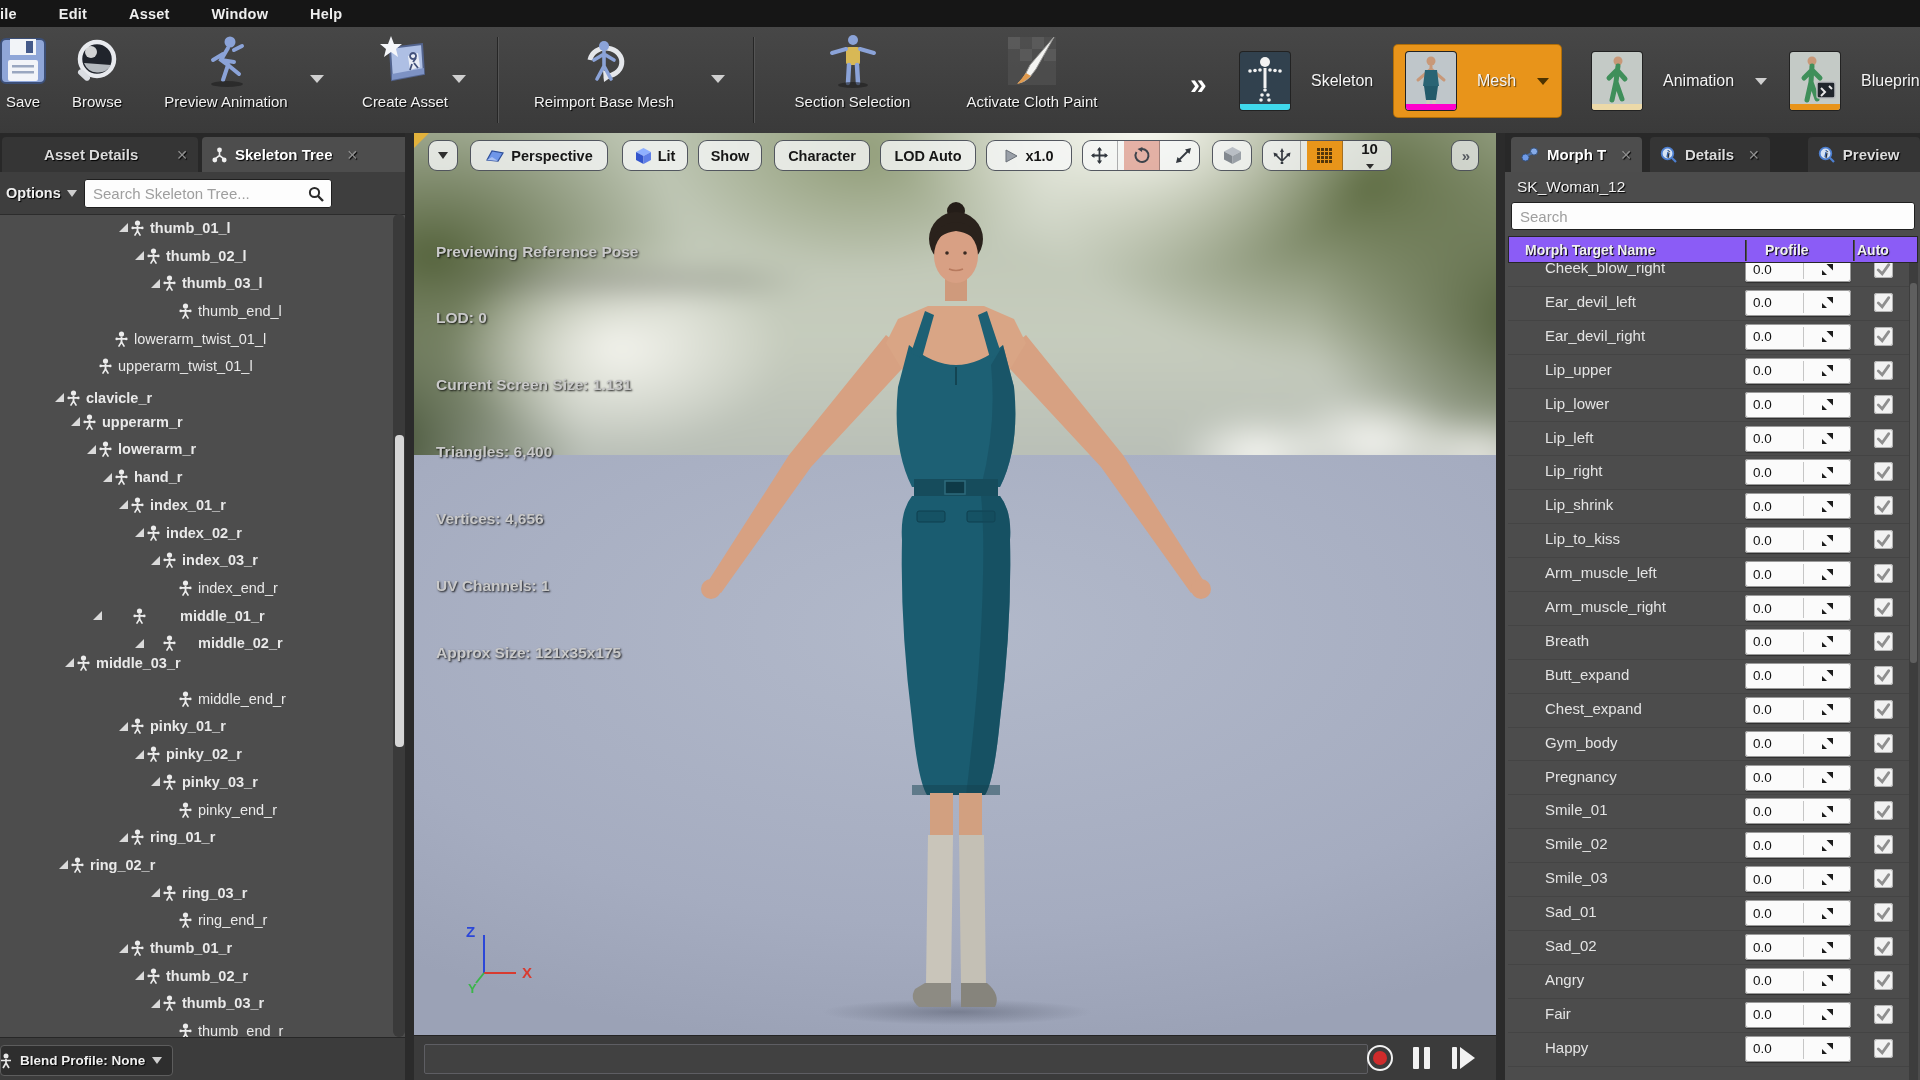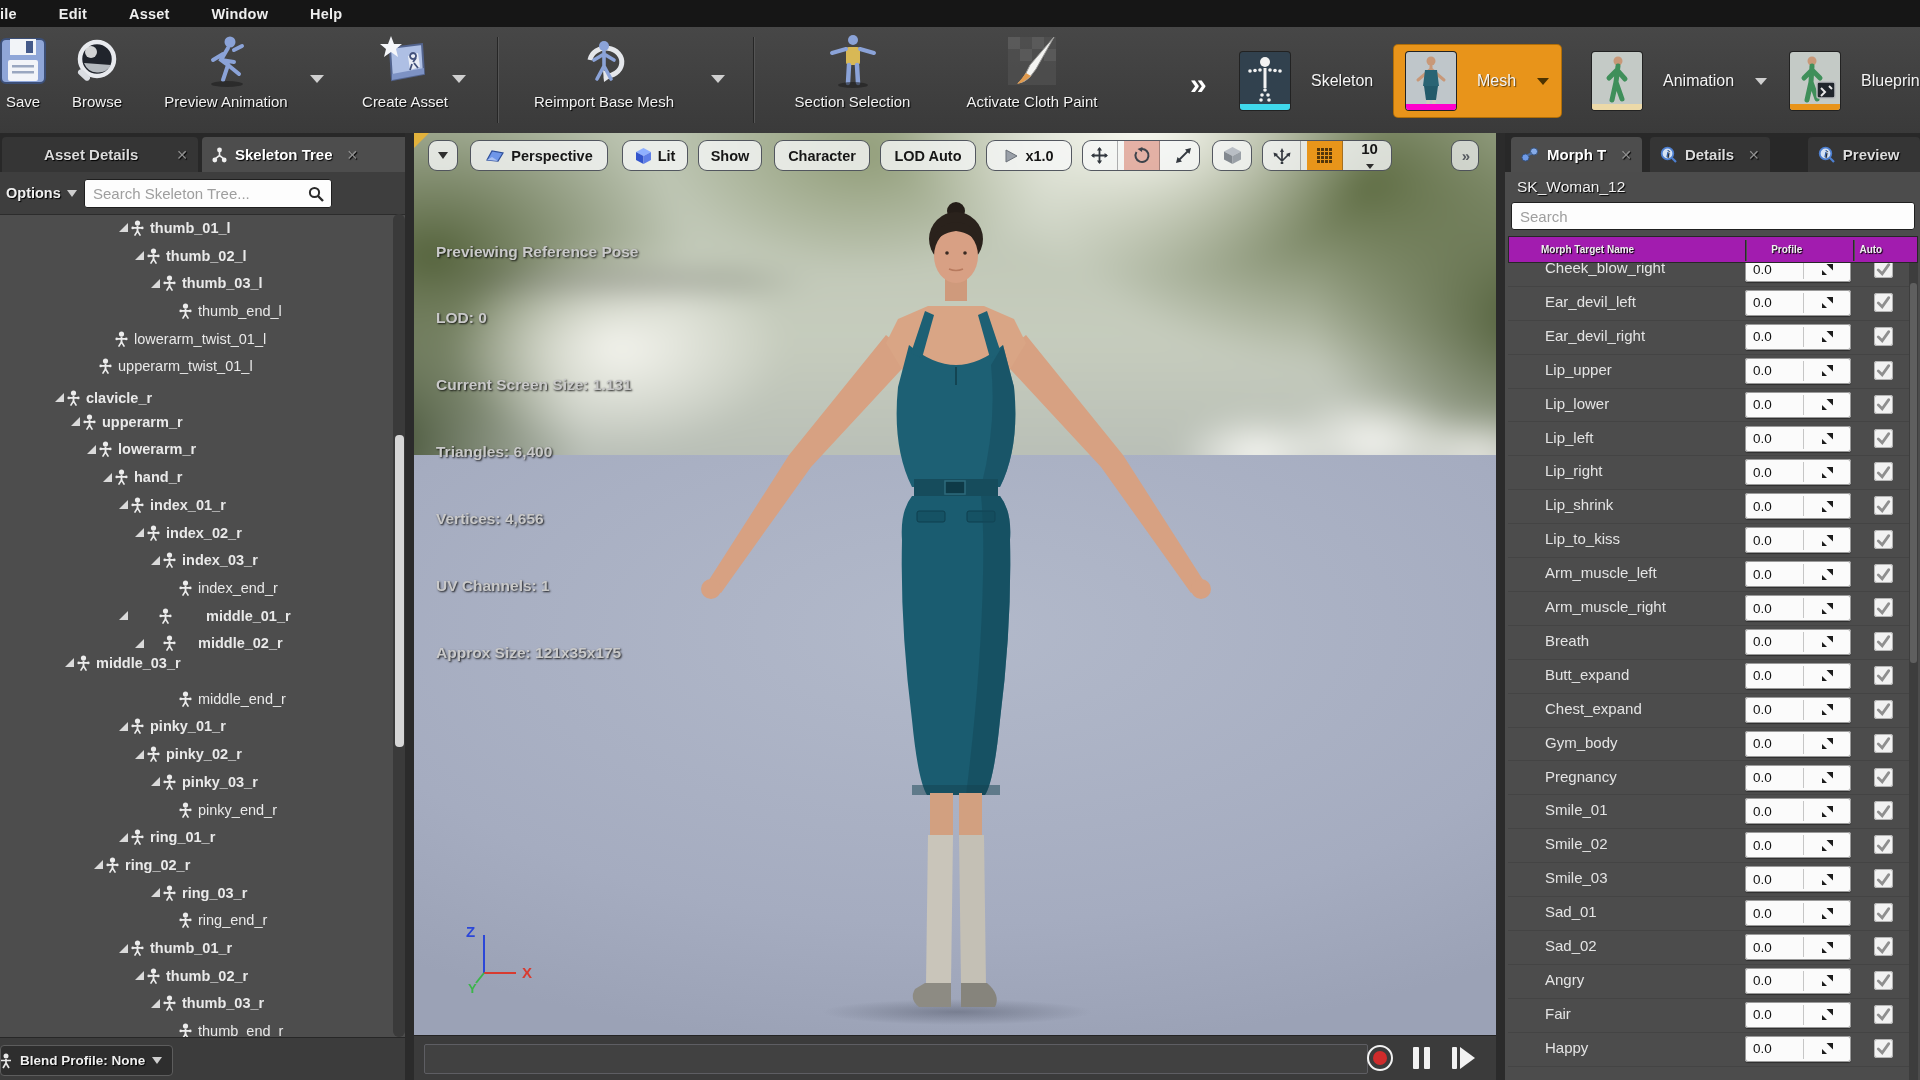--- a/index.html
+++ b/index.html
@@ -101,22 +101,22 @@
   .stepbtn{position:absolute;left:1038px;top:11px;width:26px;height:22px;display:flex;align-items:center;gap:3px;}
   .stepbtn .bar{width:5px;height:22px;background:#f2f2f2;border-radius:1px;}
   .stepbtn .tri{width:0;height:0;border-top:11px solid transparent;border-bottom:11px solid transparent;border-left:15px solid #f2f2f2;}
 
   
   .vsep{top:133px;width:9px;height:947px;background:#2b2b2b;}
 
   
   .right-panel{left:1505px;top:133px;width:415px;height:947px;background:#4c4c4c;overflow:hidden;}
   .rp-asset{position:absolute;left:12px;top:45px;font-size:15.5px;color:#f0f0f0;text-shadow:1px 1px 1px #000;}
-  .rp-header{position:absolute;left:3px;top:103px;width:410px;height:27px;background:#a21caf;border:1px solid #272727;
-             box-sizing:border-box;display:flex;align-items:center;font-size:10px;font-weight:bold;color:#f0f0f0;text-shadow:1px 1px 1px #000;padding-left:16px;}
+  .rp-header{position:absolute;left:3px;top:103px;width:410px;height:27px;background:#8b5cf6;border:1px solid #272727;
+             box-sizing:border-box;display:flex;align-items:center;font-size:14px;font-weight:bold;color:#f0f0f0;text-shadow:1px 1px 1px #000;}
   .rp-header .c1{padding-left:16px;width:240px;}
   .rp-header .c2{width:92px;}
   .rp-header .c3{width:60px;}
   .hdiv{position:absolute;top:3px;width:1px;height:21px;background:#2a2a2a;box-shadow:1px 0 0 #4f4f4f;}
   .morph-list{position:absolute;left:3px;top:130px;width:410px;height:817px;overflow:hidden;}
   .mrow{position:absolute;left:0;width:100%;height:33.9px;border-bottom:1px solid rgba(0,0,0,.10);}
   .mname{position:absolute;left:14px;top:7px;font-size:15px;color:#e4e4e4;margin-left:23px;}
   .wbox{position:absolute;left:237px;top:4px;width:106px;height:26px;background:#fbfbfb;border-radius:3px;
         box-shadow:inset 0 0 0 1px #9a9a9a, 0 1px 1px rgba(0,0,0,.4);display:flex;align-items:center;}
   .wval{font-size:13.5px;color:#111;padding-left:8px;width:50px;}
@@ -524,21 +524,21 @@
           <svg class="bone" width="13" height="16" viewBox="0 0 13 16">
             <circle cx="6.5" cy="3" r="2.6" fill="#ececec"></circle>
             <rect x="5.6" y="5.6" width="1.8" height="5.8" fill="#ececec"></rect>
             <rect x="1.1" y="7" width="10.8" height="1.8" fill="#ececec"></rect>
             <circle cx="1.7" cy="7.9" r="1.3" fill="#ececec"></circle>
             <circle cx="11.3" cy="7.9" r="1.3" fill="#ececec"></circle>
             <path d="M6.5 11 L3.6 15.6 M6.5 11 L9.4 15.6" stroke="#ececec" stroke-width="1.6"></path>
           </svg>
           <span class="tname">index_end_r</span>
         </div>
-        <div class="trow bold" style="top: 387.8px; padding-left: 119px; gap: 28px;">
+        <div class="trow bold" style="top: 387.8px; padding-left: 93px; gap: 28px;">
           <svg class="tcaret2" width="9" height="9" viewBox="0 0 9 9">
             <polygon points="9,0 9,9 0,9" fill="#dadada"></polygon>
           </svg>
           <svg class="bone" width="13" height="16" viewBox="0 0 13 16">
             <circle cx="6.5" cy="3" r="2.6" fill="#ececec"></circle>
             <rect x="5.6" y="5.6" width="1.8" height="5.8" fill="#ececec"></rect>
             <rect x="1.1" y="7" width="10.8" height="1.8" fill="#ececec"></rect>
             <circle cx="1.7" cy="7.9" r="1.3" fill="#ececec"></circle>
             <circle cx="11.3" cy="7.9" r="1.3" fill="#ececec"></circle>
             <path d="M6.5 11 L3.6 15.6 M6.5 11 L9.4 15.6" stroke="#ececec" stroke-width="1.6"></path>
@@ -646,21 +646,21 @@
           <svg class="bone" width="13" height="16" viewBox="0 0 13 16">
             <circle cx="6.5" cy="3" r="2.6" fill="#ececec"></circle>
             <rect x="5.6" y="5.6" width="1.8" height="5.8" fill="#ececec"></rect>
             <rect x="1.1" y="7" width="10.8" height="1.8" fill="#ececec"></rect>
             <circle cx="1.7" cy="7.9" r="1.3" fill="#ececec"></circle>
             <circle cx="11.3" cy="7.9" r="1.3" fill="#ececec"></circle>
             <path d="M6.5 11 L3.6 15.6 M6.5 11 L9.4 15.6" stroke="#ececec" stroke-width="1.6"></path>
           </svg>
           <span class="tname">ring_01_r</span>
         </div>
-        <div class="trow bold" style="top: 637.1px; padding-left: 94px;">
+        <div class="trow bold" style="top: 637.1px; padding-left: 59px;">
           <svg class="tcaret2" width="9" height="9" viewBox="0 0 9 9">
             <polygon points="9,0 9,9 0,9" fill="#dadada"></polygon>
           </svg>
           <svg class="bone" width="13" height="16" viewBox="0 0 13 16">
             <circle cx="6.5" cy="3" r="2.6" fill="#ececec"></circle>
             <rect x="5.6" y="5.6" width="1.8" height="5.8" fill="#ececec"></rect>
             <rect x="1.1" y="7" width="10.8" height="1.8" fill="#ececec"></rect>
             <circle cx="1.7" cy="7.9" r="1.3" fill="#ececec"></circle>
             <circle cx="11.3" cy="7.9" r="1.3" fill="#ececec"></circle>
             <path d="M6.5 11 L3.6 15.6 M6.5 11 L9.4 15.6" stroke="#ececec" stroke-width="1.6"></path>

